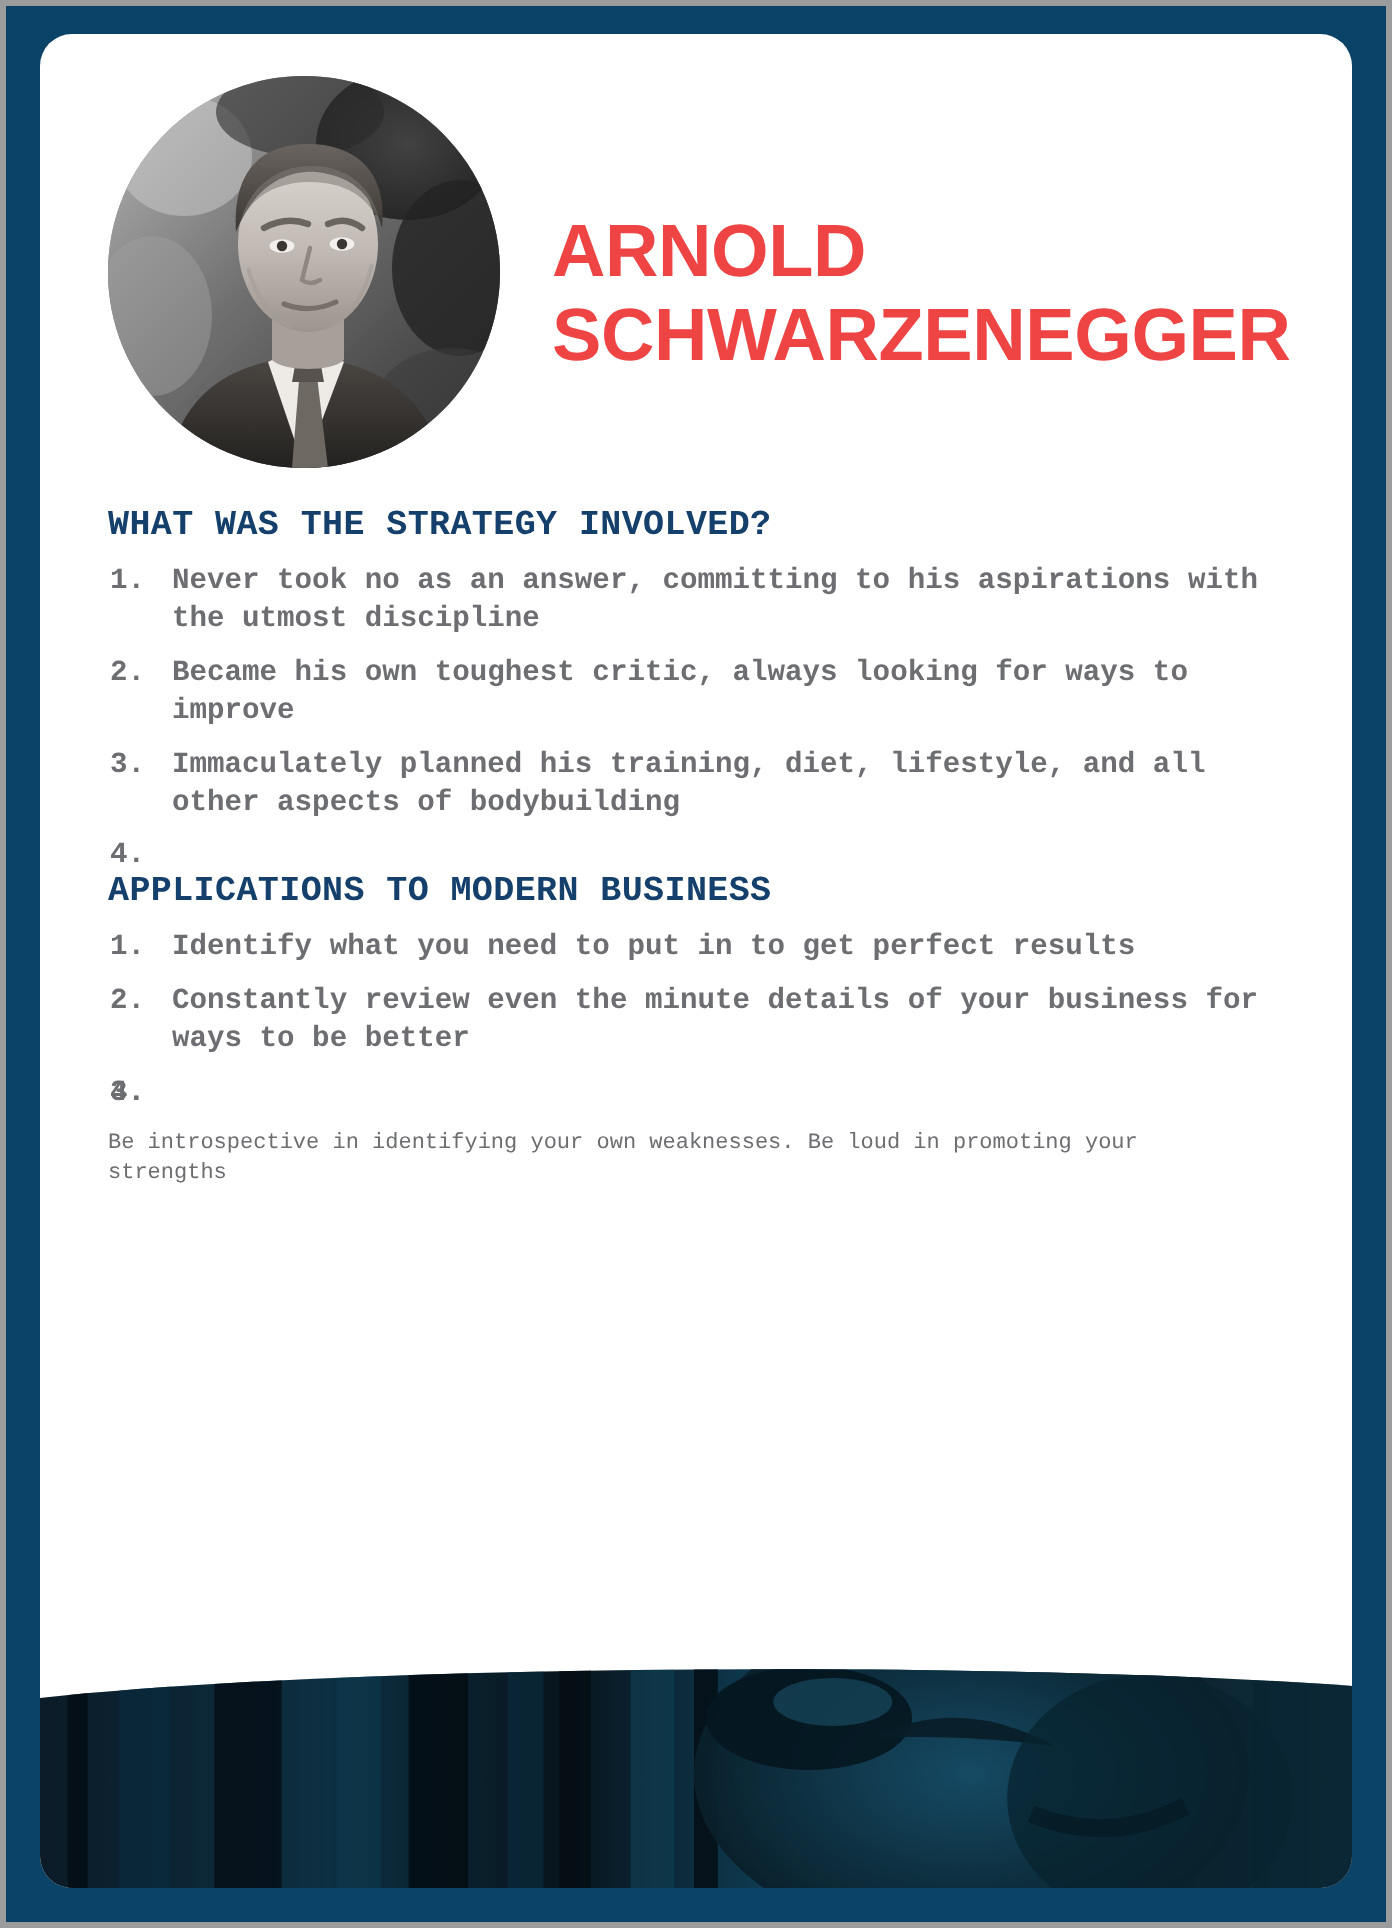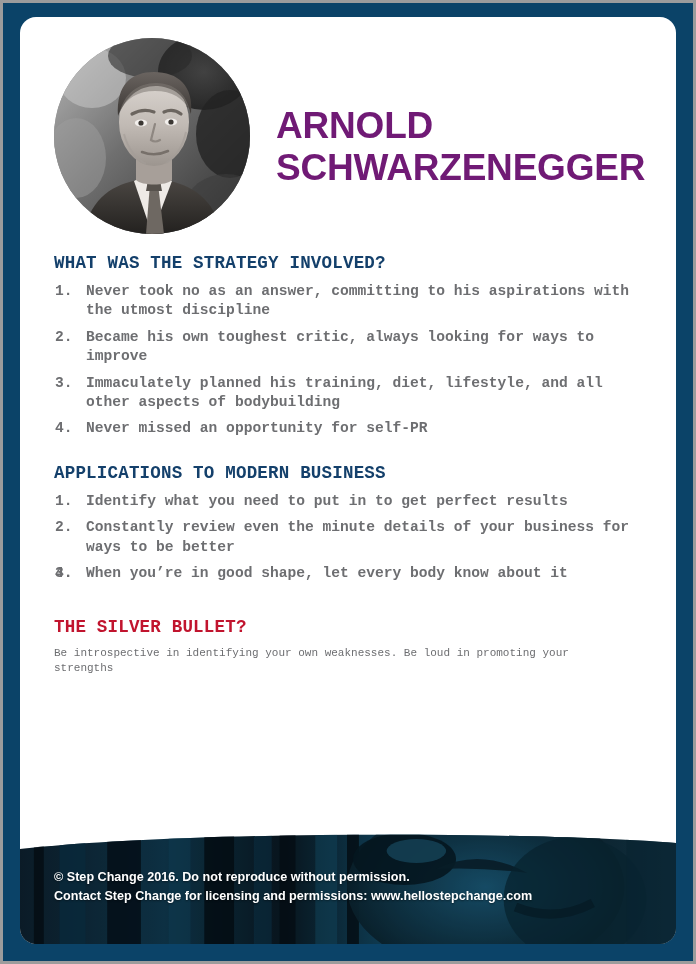--- a/index.html
+++ b/index.html
@@ -60,21 +60,21 @@
     border-radius: 50%;
     overflow: hidden;
     background: #8e8e8e;
   }
   .portrait svg { display: block; width: 100%; height: 100%; }
 
   .person-name {
     position: absolute;
     left: 256px;
     top: 88px;
-    color: #701a75;
+    color: #ef4444;
     font-size: 37px;
     font-weight: bold;
     line-height: 1.13;
     letter-spacing: -0.2px;
     text-transform: uppercase;
     white-space: pre-line;
   }
 
   
   .content {
@@ -250,48 +250,45 @@
             <li>
               <span class="num">2.</span>
               <span>Became his own toughest critic, always looking for ways to improve</span>
             </li>
             <li>
               <span class="num">3.</span>
               <span>Immaculately planned his training, diet, lifestyle, and all other aspects of bodybuilding</span>
             </li>
             <li>
               <span class="num">4.</span>
-              <span>Never missed an opportunity for self-PR</span>
             </li>
           </ol>
         </div>
 
         <div class="section" style="margin-top:22px;">
           <h2 class="section-title">Applications to modern business</h2>
           <ol class="num-list">
             <li>
               <span class="num">1.</span>
               <span>Identify what you need to put in to get perfect results</span>
             </li>
             <li>
               <span class="num">2.</span>
               <span>Constantly review even the minute details of your business for ways to be better</span>
             </li>
             <li>
               <span class="num">3.</span>
             </li>
             <li>
               <span class="num">4.</span>
-              <span>When you’re in good shape, let every body know about it</span>
             </li>
           </ol>
         </div>
 
         <div class="section" style="margin-top:34px;">
-          <h2 class="section-title accent-red">The silver bullet?</h2>
           <p class="para">Be introspective in identifying your own weaknesses. Be loud in promoting your strengths</p>
         </div>
 
       </div>
 
       <div class="footer">
         <svg class="footer-art" viewBox="0 0 662 115" preserveAspectRatio="none">
           <defs>
             <clipPath id="footerClip">
               <path d="M0 20 C170 2 500 2 662 14 L662 115 L0 115 Z"></path>
@@ -329,19 +326,17 @@
             <ellipse cx="560" cy="70" rx="72" ry="62" fill="#0a2b3a" opacity="0.75"></ellipse>
             <path d="M500 78 q40 16 78 -4" stroke="#07202b" stroke-width="9" fill="none" opacity="0.7"></path>
             <path d="M506 96 q40 14 74 -6" stroke="#0b3purple" stroke-width="0" fill="none"></path>
             <ellipse cx="636" cy="52" rx="46" ry="58" fill="#0d3span" opacity="0"></ellipse>
             <rect x="612" y="0" width="50" height="115" fill="#0a2c3c" opacity="0.6"></rect>
 
             <rect x="0" y="0" width="662" height="115" fill="#000000" opacity="0.18"></rect>
           </g>
         </svg>
 
-        <div class="footer-text">© Step Change 2016. Do not reproduce without permission.
-Contact Step Change for licensing and permissions: www.hellostepchange.com</div>
       </div>
 
     </div>
   </div>
 </div>
 
 </body></html>

